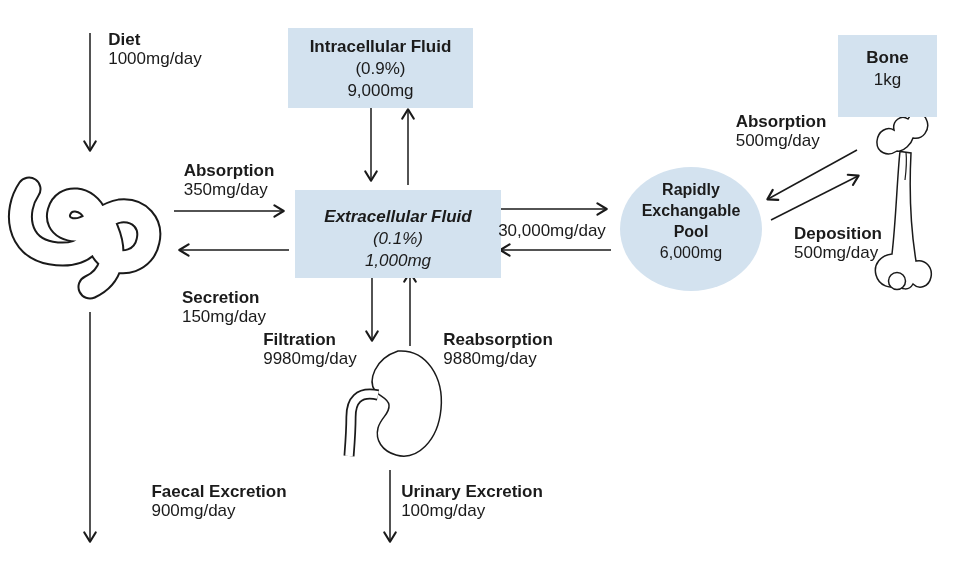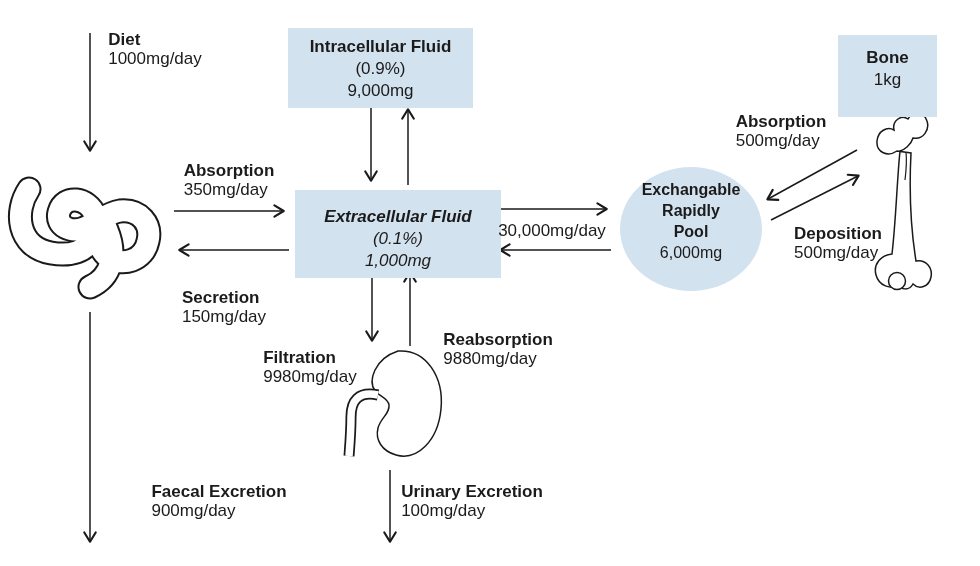--- a/index.html
+++ b/index.html
@@ -96,22 +96,22 @@
     <span class="v">(0.1%)</span>
     <span class="v">1,000mg</span>
   </div>
 
   <div class="node" style="left:838px;top:35px;width:99px;height:70px;padding-top:12px;">
     <span class="t">Bone</span>
     <span class="v">1kg</span>
   </div>
 
   <div class="node ellipse" style="left:620px;top:167px;width:142px;height:112px;padding-top:12px;">
+    <span class="t">Rapidly</span>
     <span class="t">Exchangable</span>
-    <span class="t">Rapidly</span>
     <span class="t">Pool</span>
     <span class="v">6,000mg</span>
   </div>
 
   <div class="flow" style="left:155px;top:30px;">
     <span class="t">Diet</span>
     <span class="v">1000mg/day</span>
   </div>
 
   <div class="flow" style="left:229px;top:161px;">
@@ -131,21 +131,21 @@
   <div class="flow" style="left:781px;top:112px;">
     <span class="t">Absorption</span>
     <span class="v">500mg/day</span>
   </div>
 
   <div class="flow" style="left:826px;top:224px;margin-left:12px;">
     <span class="t">Deposition</span>
     <span class="v">500mg/day</span>
   </div>
 
-  <div class="flow" style="left:310px;top:330px;margin-top:18px;">
+  <div class="flow" style="left:310px;top:330px;">
     <span class="t">Filtration</span>
     <span class="v">9980mg/day</span>
   </div>
 
   <div class="flow" style="left:498px;top:330px;">
     <span class="t">Reabsorption</span>
     <span class="v">9880mg/day</span>
   </div>
 
   <div class="flow" style="left:175px;top:482px;margin-left:44px;">

